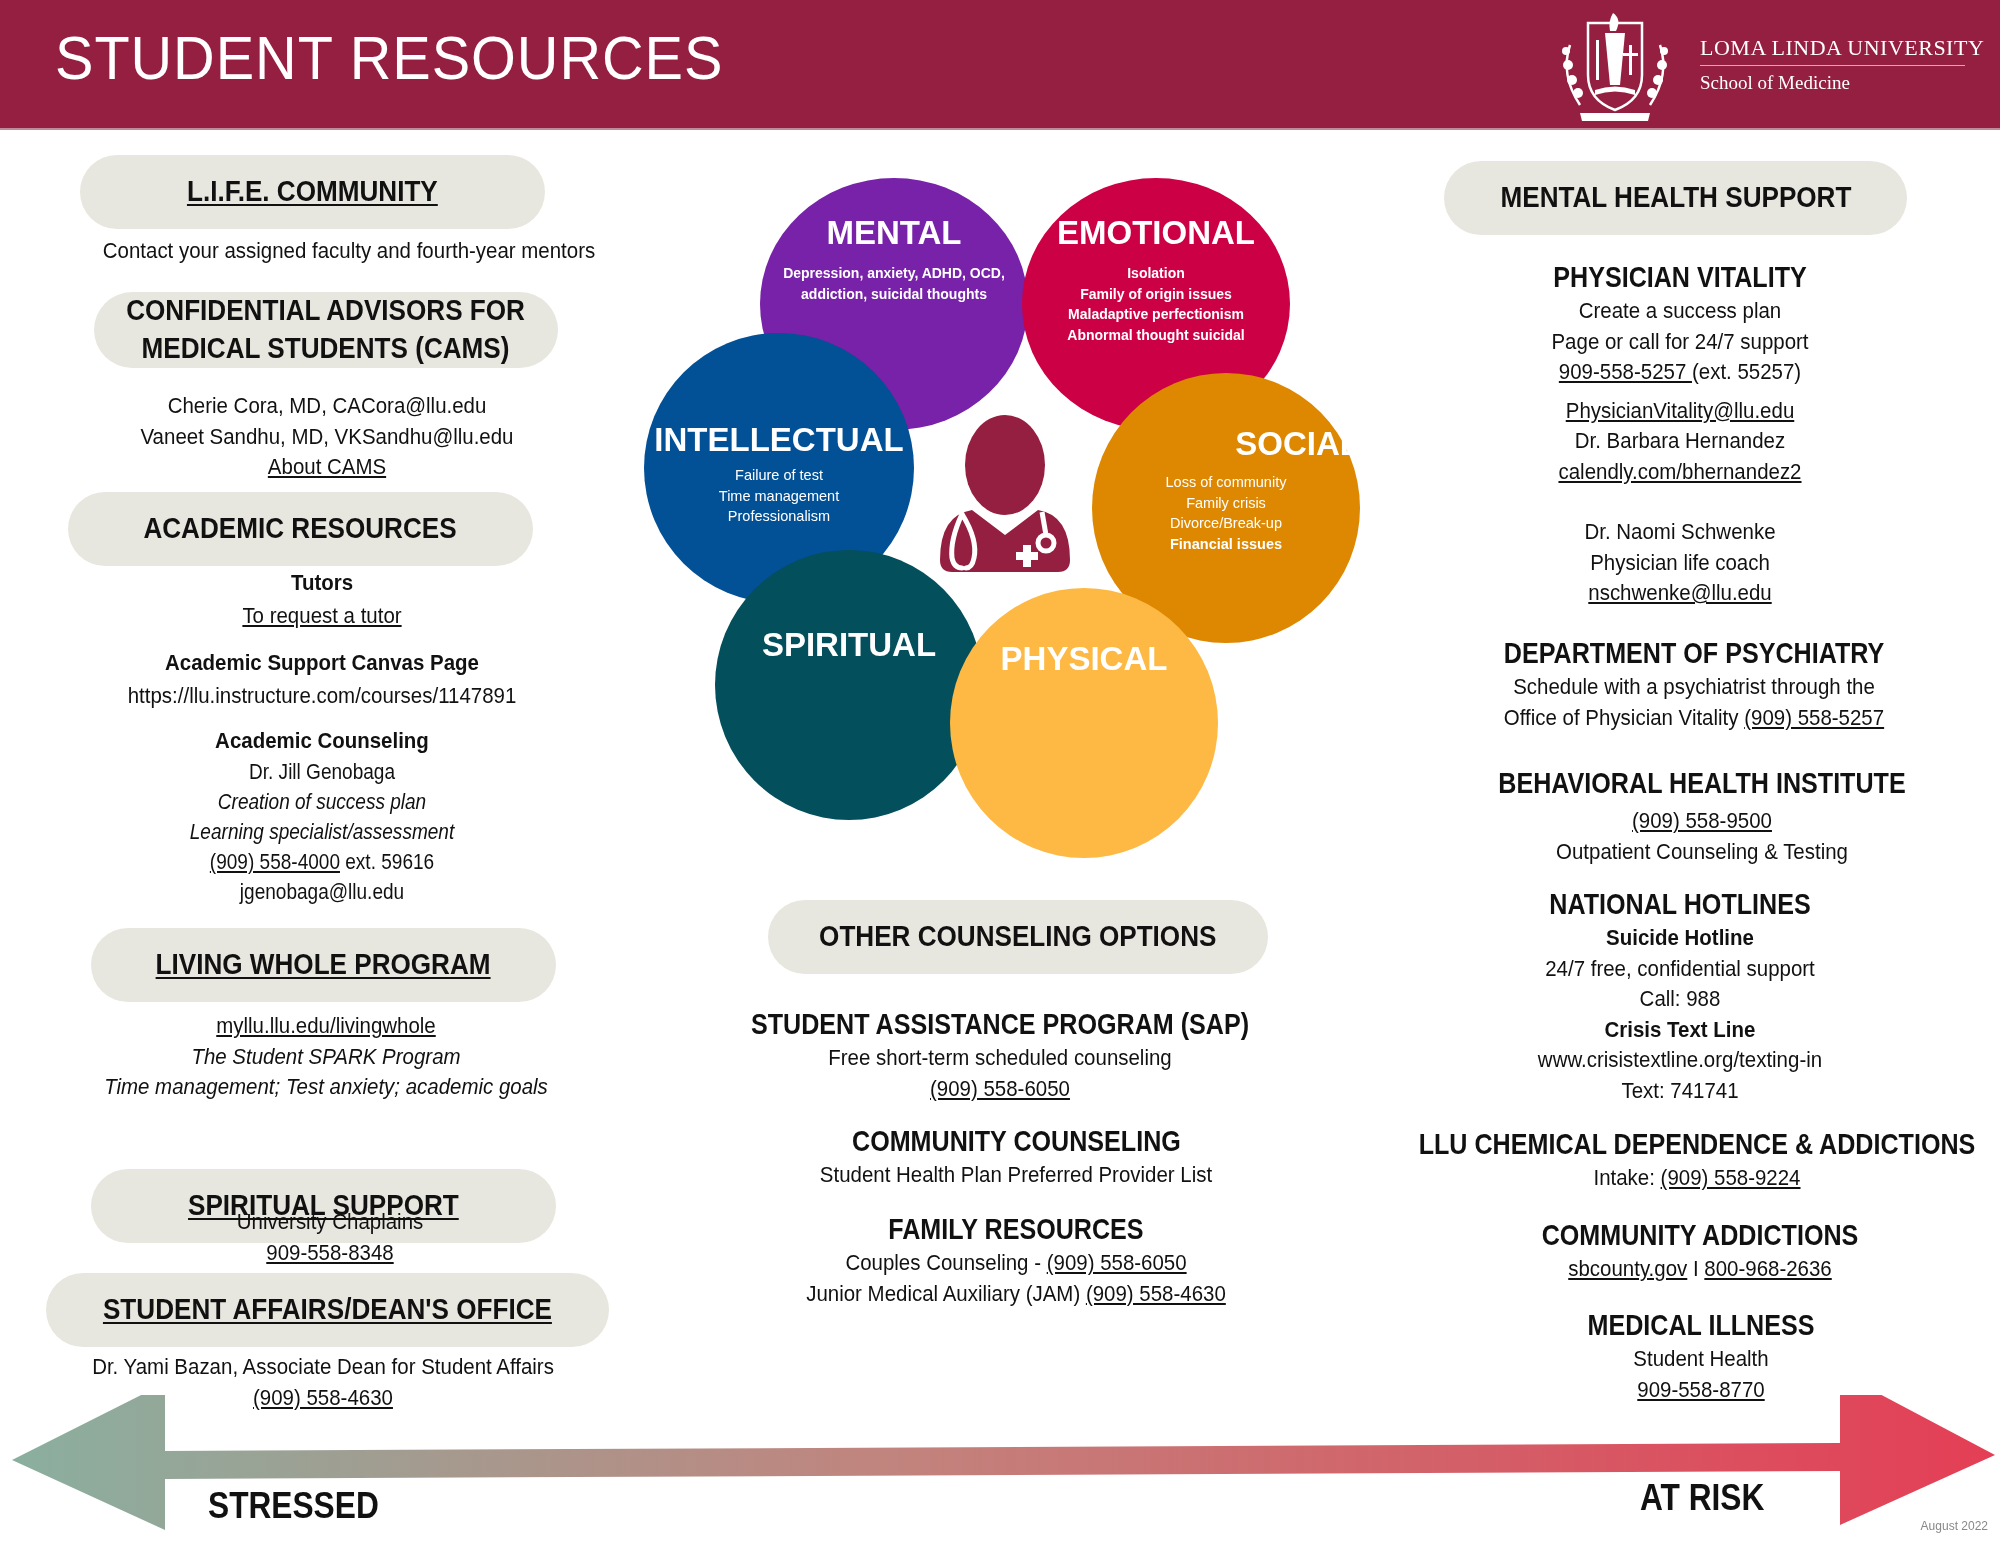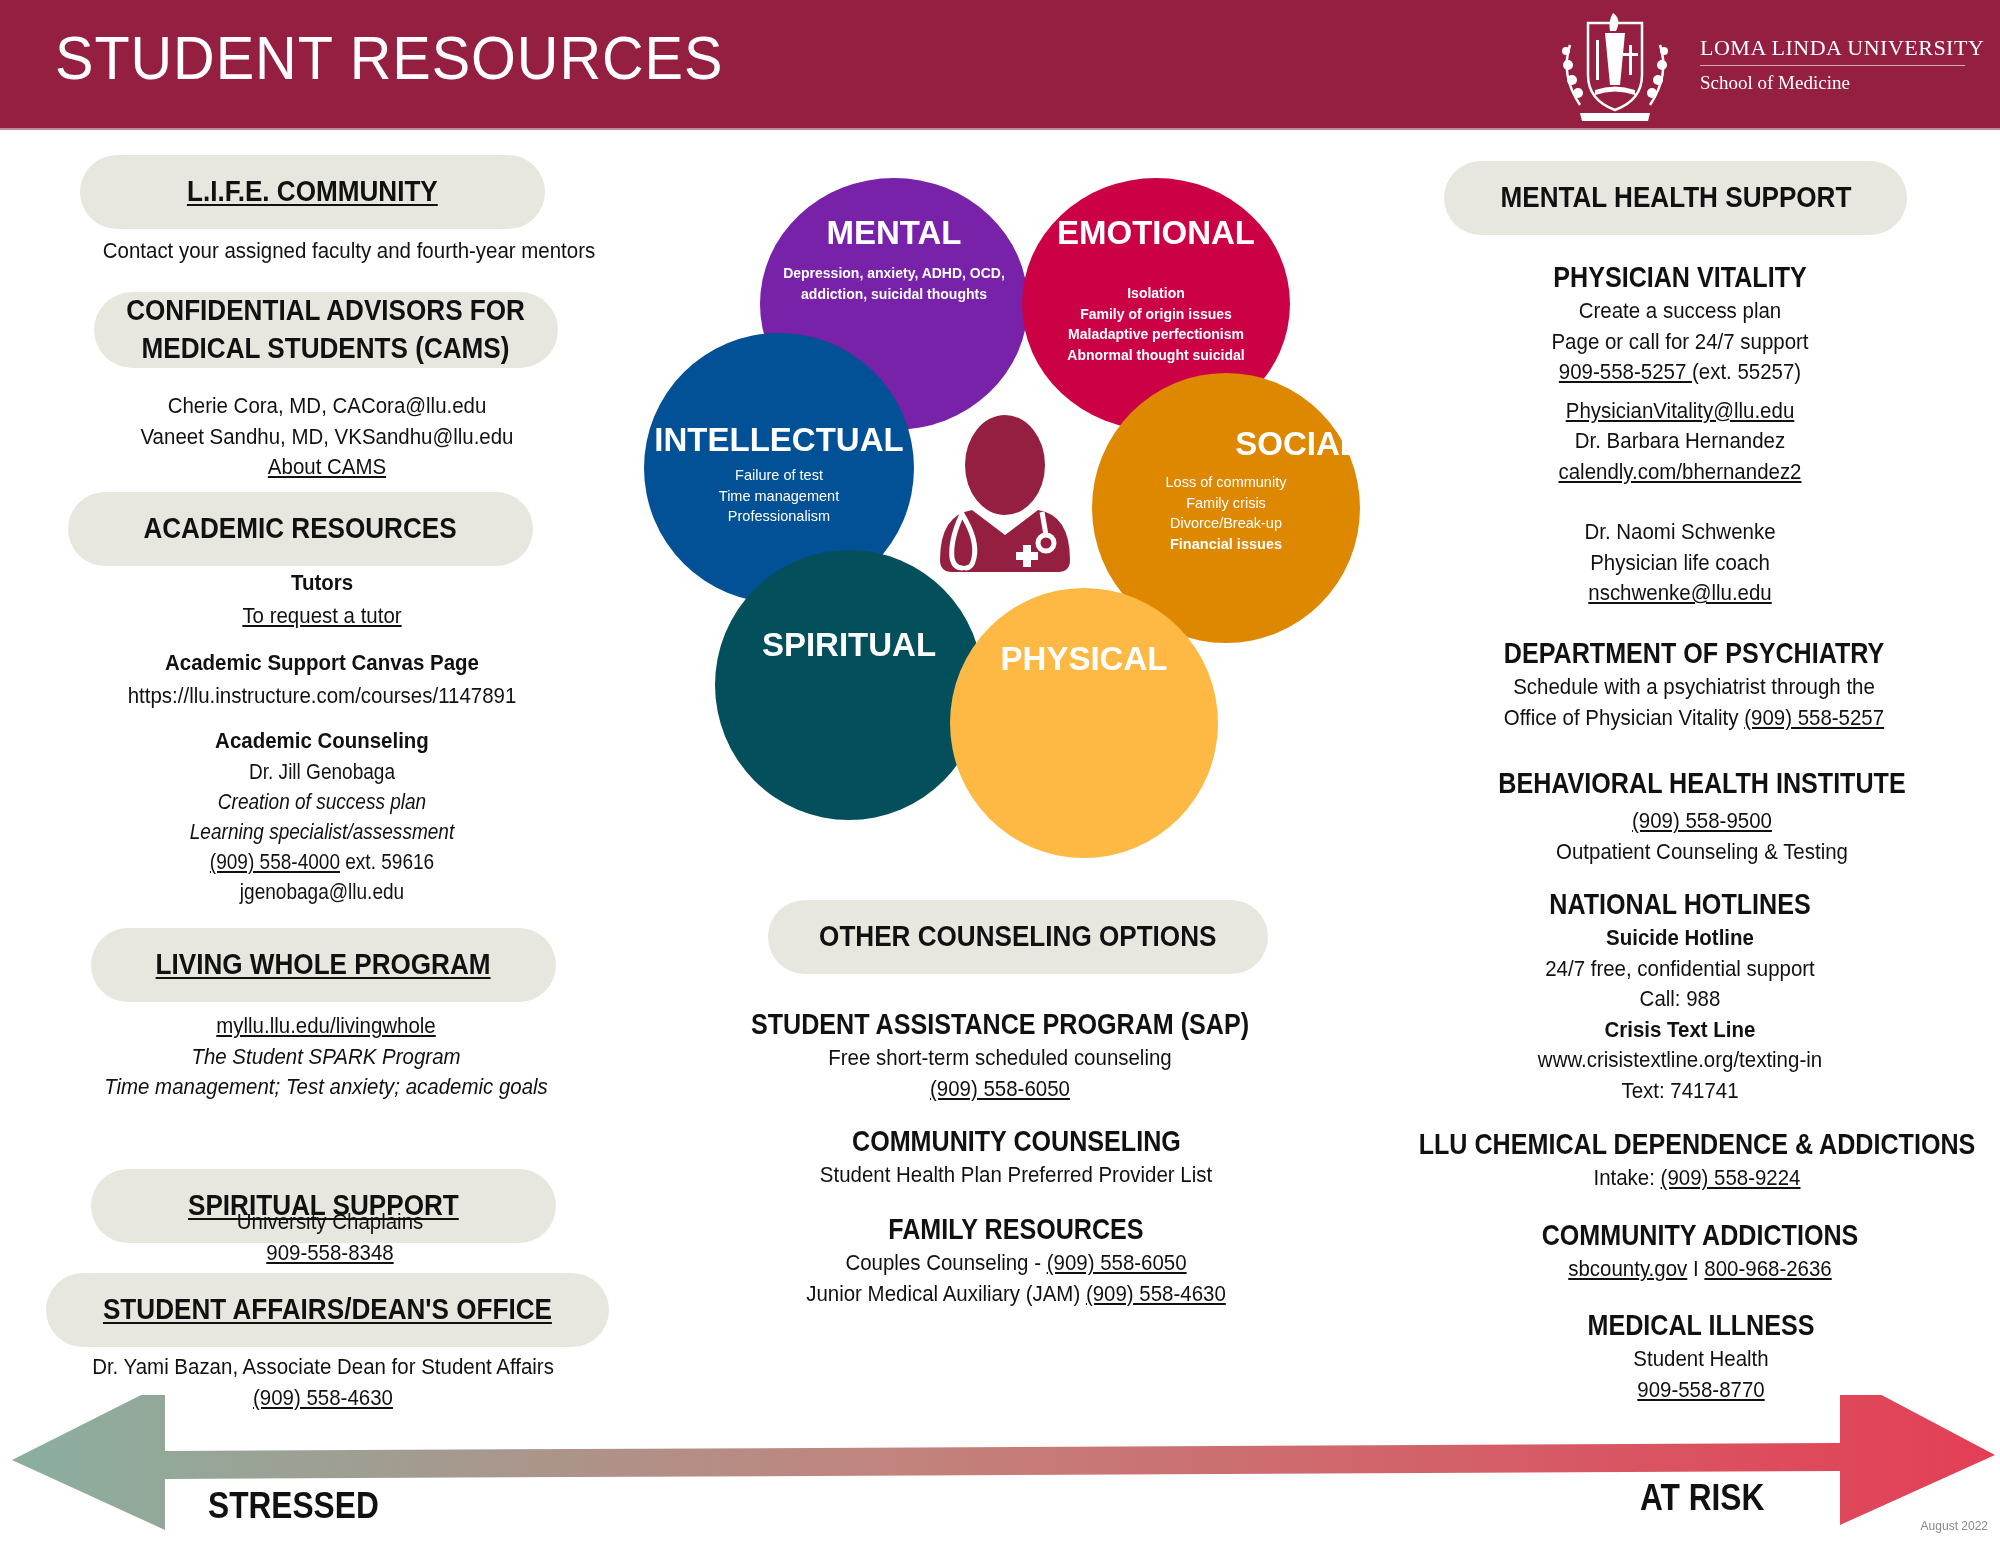--- a/index.html
+++ b/index.html
@@ -136,21 +136,21 @@
 
 <div class="circle" style="left:760px; top:178px; width:268px; height:252px; background:#7722a8;">
   <div class="ct" style="top:36px;">MENTAL</div>
   <div class="cl b" style="top:85px; font-size:14px;">
     <div>Depression, anxiety, ADHD, OCD,</div>
     <div>addiction, suicidal thoughts</div>
   </div>
 </div>
 <div class="circle" style="left:1022px; top:178px; width:268px; height:252px; background:#cc0044;">
   <div class="ct" style="top:36px;">EMOTIONAL</div>
-  <div class="cl b" style="top:85px; font-size:14px;margin-top:20px;">
+  <div class="cl b" style="top:85px; font-size:14px;">
     <div>Isolation</div>
     <div>Family of origin issues</div>
     <div>Maladaptive perfectionism</div>
     <div>Abnormal thought suicidal</div>
   </div>
 </div>
 <div class="circle" style="left:644px; top:333px; width:270px; height:270px; background:#025096;">
   <div class="ct" style="top:88px;">INTELLECTUAL</div>
   <div class="cl" style="top:132px;">
     <div>Failure of test</div>

